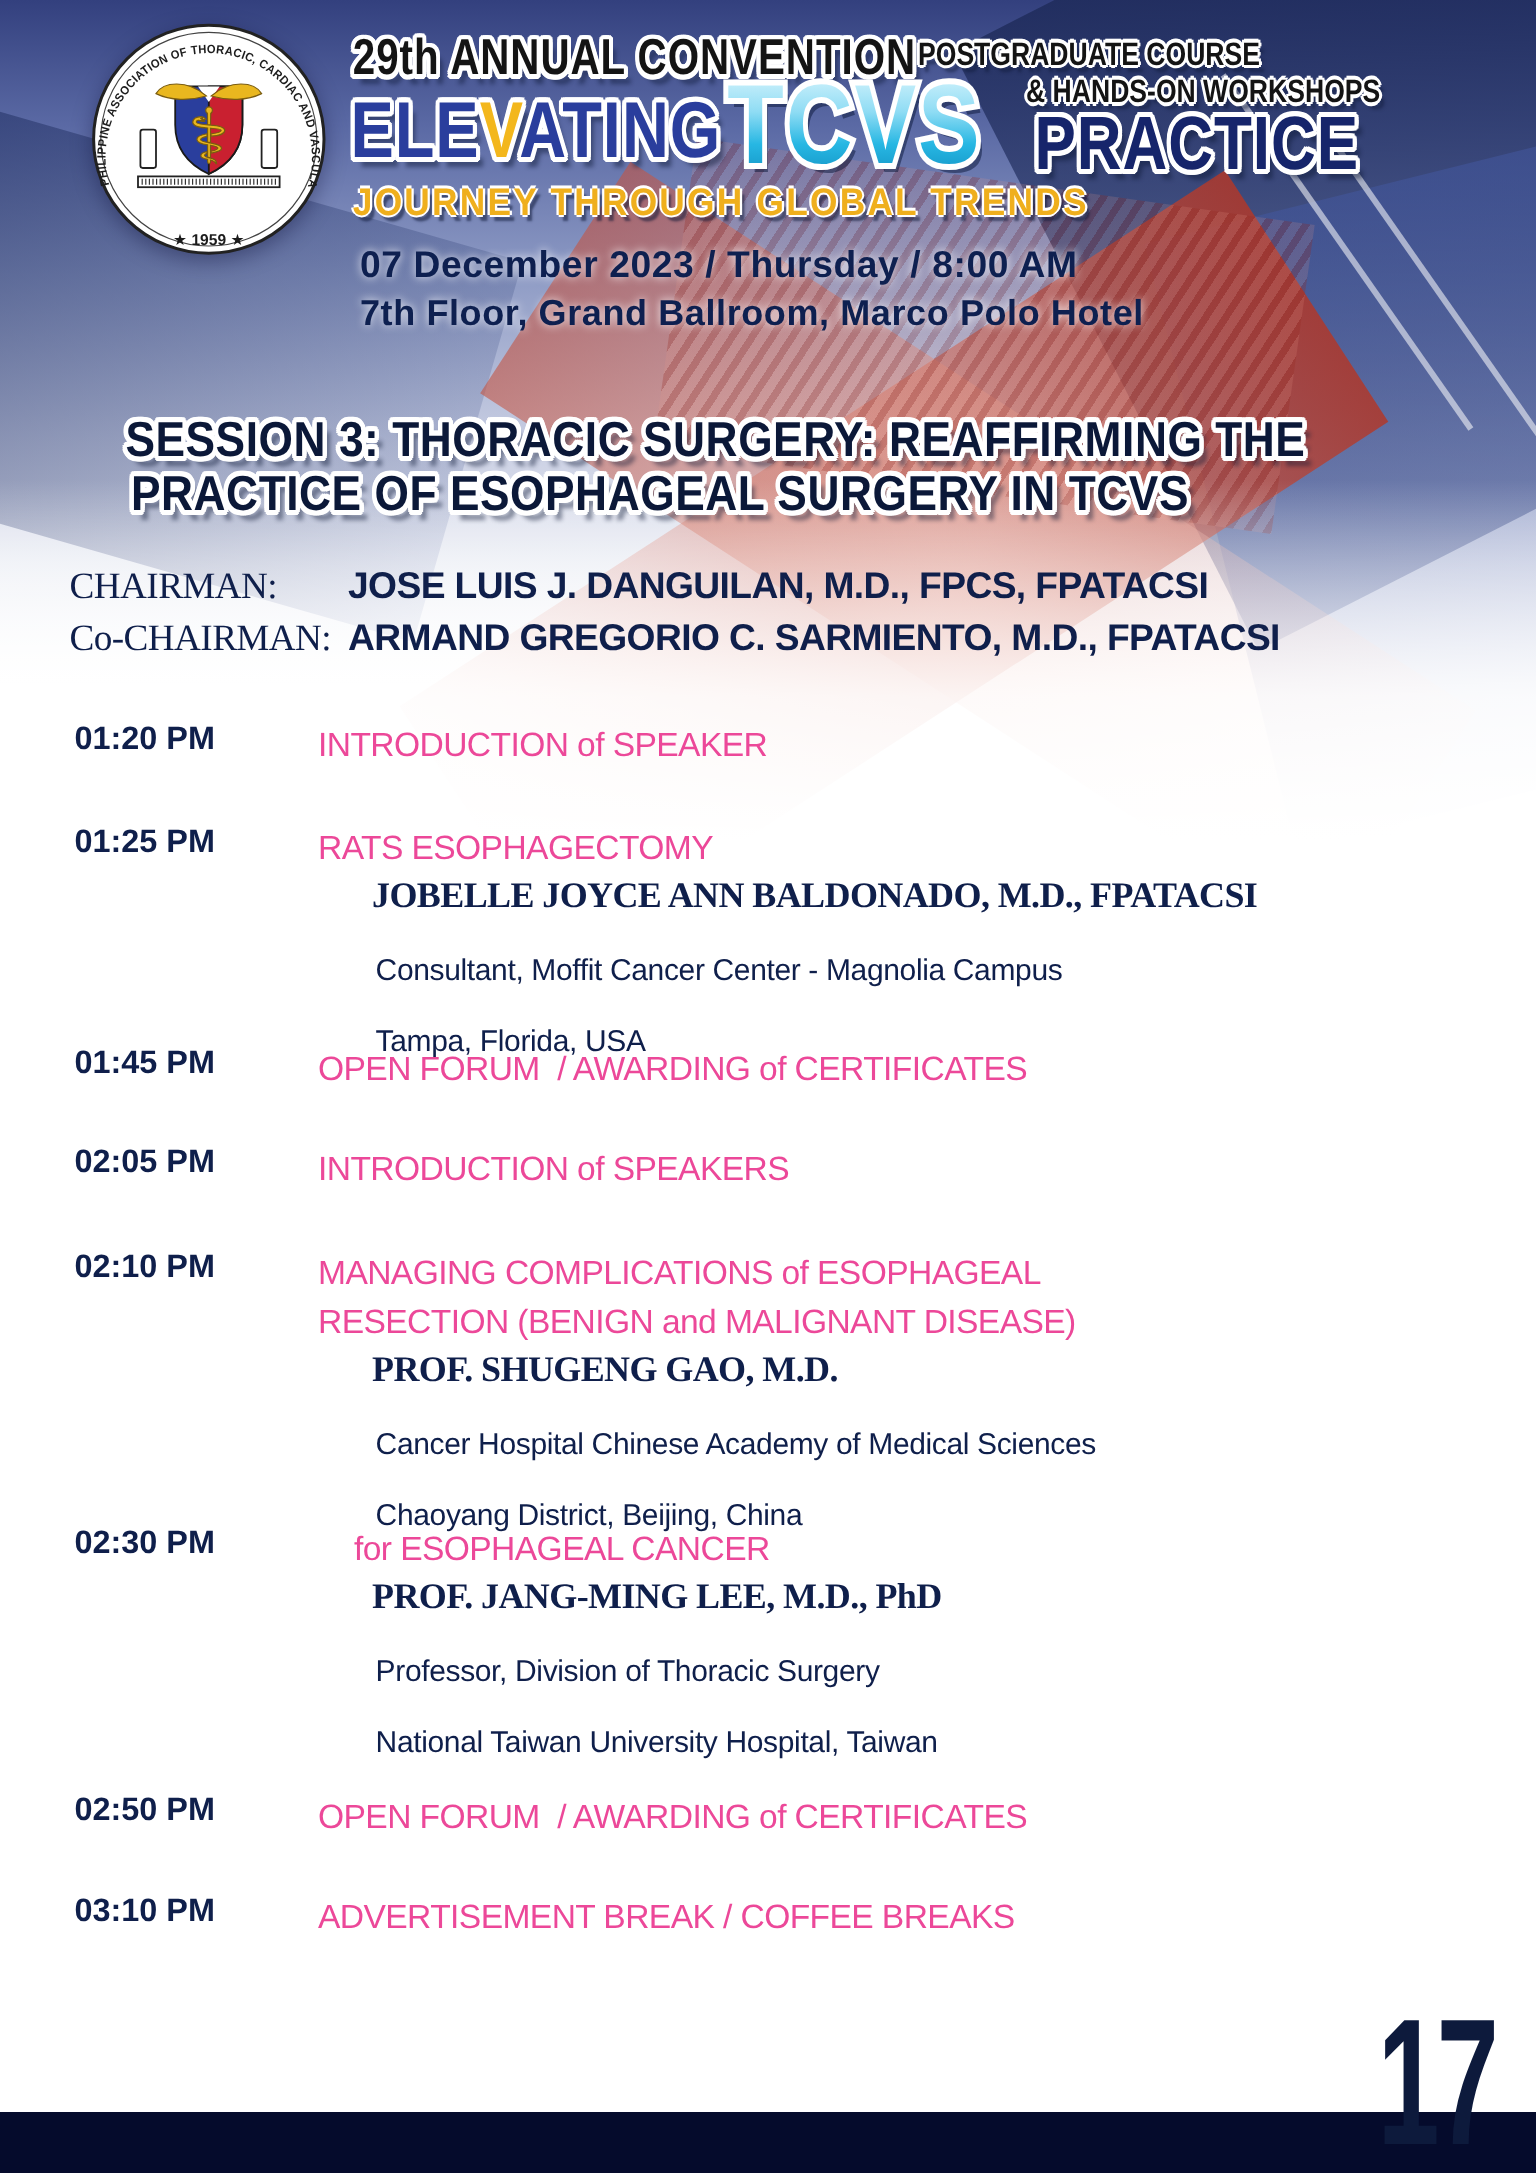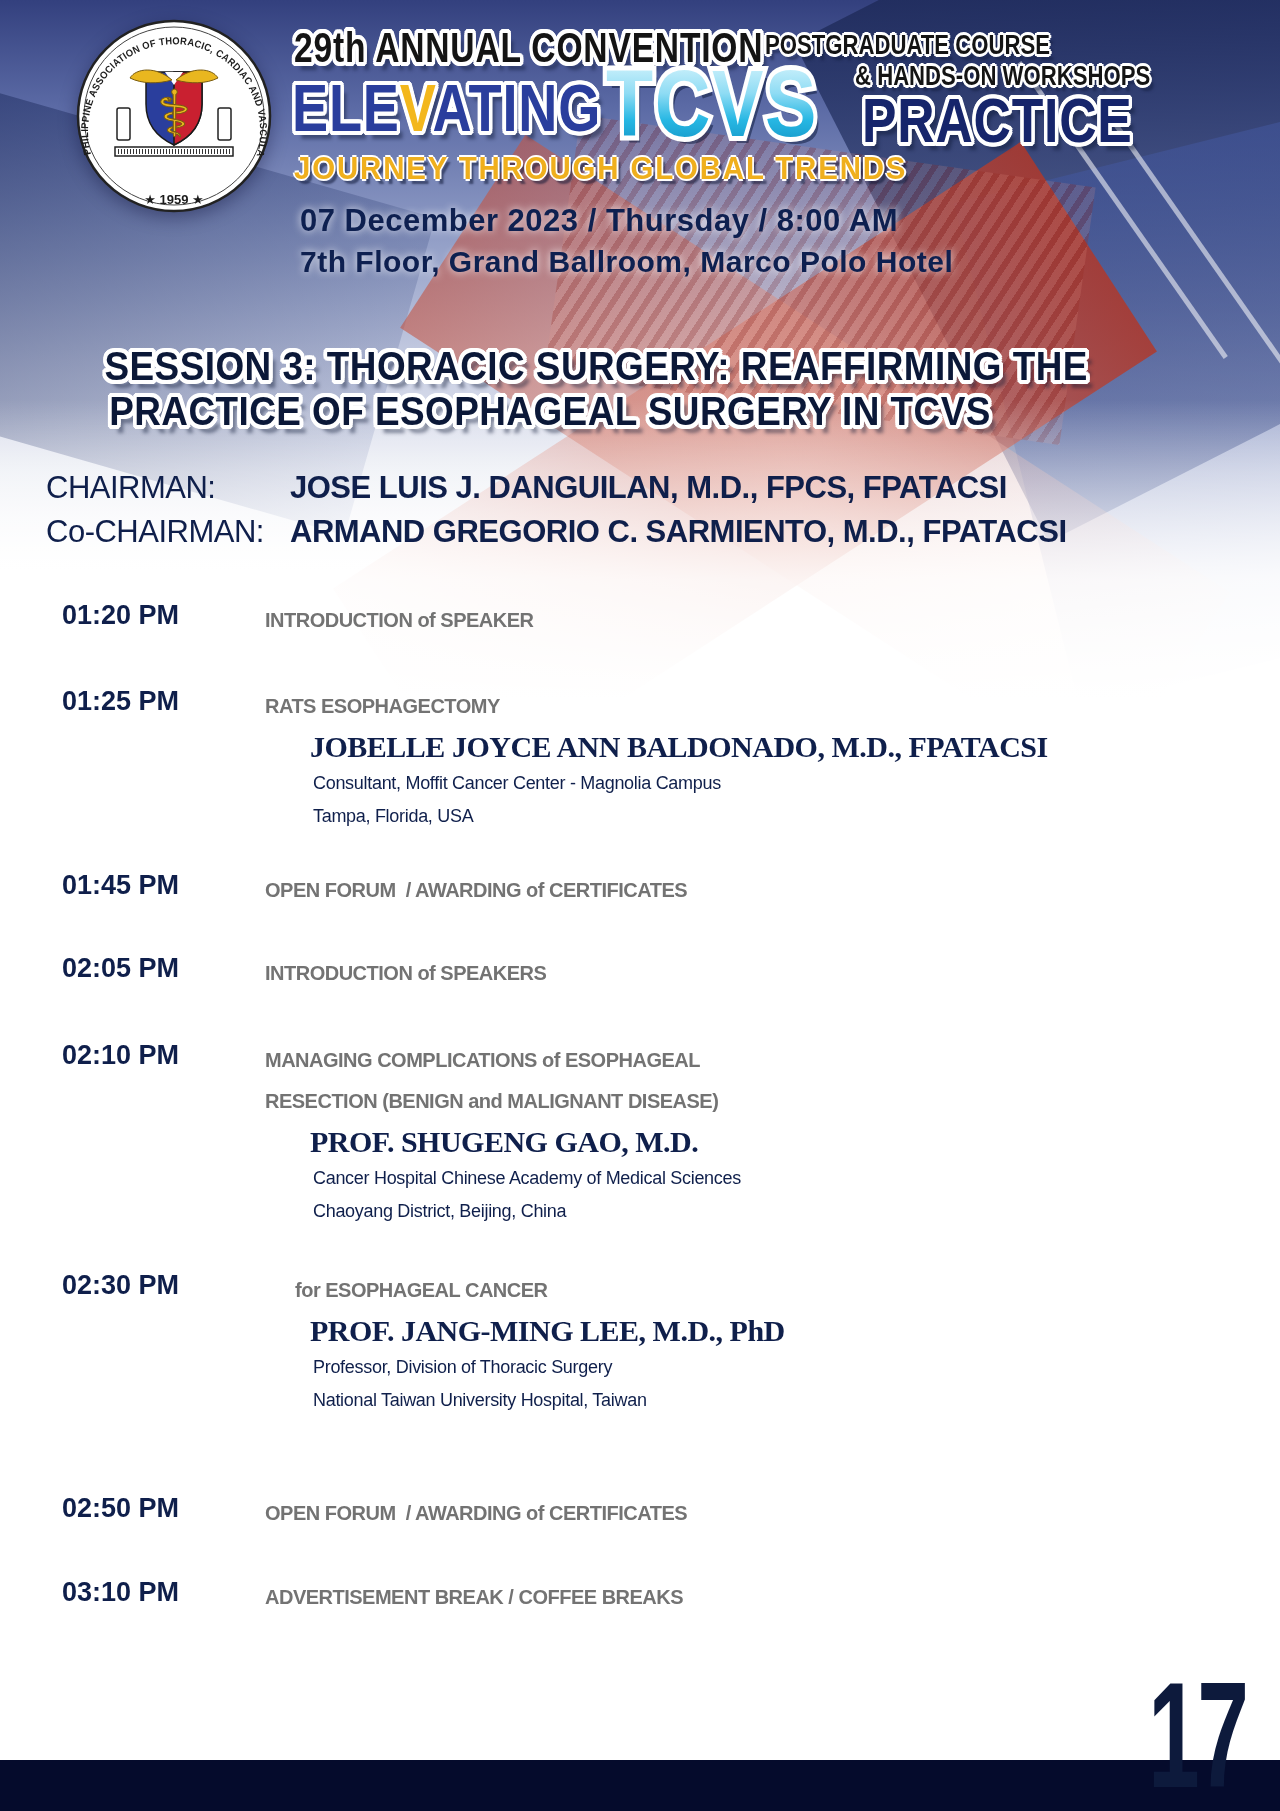--- a/index.html
+++ b/index.html
@@ -64,31 +64,31 @@
   .t-tag{left:294px;top:150px;font-size:32px;color:#efaf1d;letter-spacing:2px;transform:scaleX(.92);transform-origin:0 0;}
   .t-date{left:300px;top:203px;font-size:31px;color:#0e2050;letter-spacing:.5px;text-shadow:0 0 8px rgba(255,255,255,.9);}
   .t-venue{left:300px;top:245px;font-size:30px;color:#0e2050;letter-spacing:.5px;text-shadow:0 0 8px rgba(255,255,255,.9);text-align:right;}
   
   .logo{position:absolute;left:60px;top:12px;z-index:11;filter:drop-shadow(0 5px 9px rgba(0,0,40,.35));}
   
   .sess-title{position:absolute;left:55px;top:344px;width:990px;z-index:10;text-align:center;
     font-weight:bold;font-size:41px;line-height:45px;color:#0b1838;transform:scaleX(.9);letter-spacing:.5px;}
   .sess-title .ln{white-space:nowrap;}
   .chair-row{position:absolute;z-index:10;white-space:nowrap;font-size:31px;color:#0f1f4b;}
-  .chair-row .lbl{position:absolute;left:46px;top:0;font-weight:400;letter-spacing:-.5px;}
+  .chair-row .lbl{position:absolute;left:58px;top:0;font-weight:400;letter-spacing:-.5px;font-family:Liberation Serif, serif;}
   .chair-row .nm{position:absolute;left:290px;top:0;font-weight:bold;letter-spacing:-.5px;}
   .chair-1{top:470px;} .chair-2{top:514px;}
   
   .row{position:absolute;left:0;width:1160px;z-index:10;}
   .row .time{position:absolute;left:62px;top:0;font-weight:bold;font-size:27px;color:#0f1f4b;white-space:pre;}
   .row .content{position:absolute;left:265px;top:0;width:860px;}
-  .ev-title{font-weight:bold;font-size:20px;line-height:41px;color:#737373;letter-spacing:-.5px;white-space:pre;}
+  .ev-title{font-weight:normal;font-size:28px;line-height:41px;color:#ec4899;letter-spacing:-.5px;white-space:pre;}
   .ev-title.indent2{padding-left:30px;}
   .speaker{font-weight:bold;font-size:30px;line-height:40px;color:#0f1f4b;letter-spacing:-.5px;white-space:pre;padding-left:45px;font-family:Liberation Serif, serif;}
-  .affil{font-weight:400;font-size:18px;line-height:33px;color:#0f1f4b;letter-spacing:-.3px;white-space:pre;padding-left:48px;}
+  .affil{font-weight:400;font-size:25px;line-height:33px;color:#0f1f4b;letter-spacing:-.3px;white-space:pre;padding-left:48px;margin-top:26px;}
   
   .footer-bar{position:absolute;left:0;top:1760px;width:1280px;height:51px;background:#050b2c;z-index:5;}
   .page-num{position:absolute;left:1148px;top:1660px;z-index:10;font-weight:bold;font-size:150px;line-height:1;
     color:#0d1a3c;transform:scaleX(.62);transform-origin:0 0;letter-spacing:-4px;}
 </style>
 </head>
 <body>
 
 <div class="page">
 

